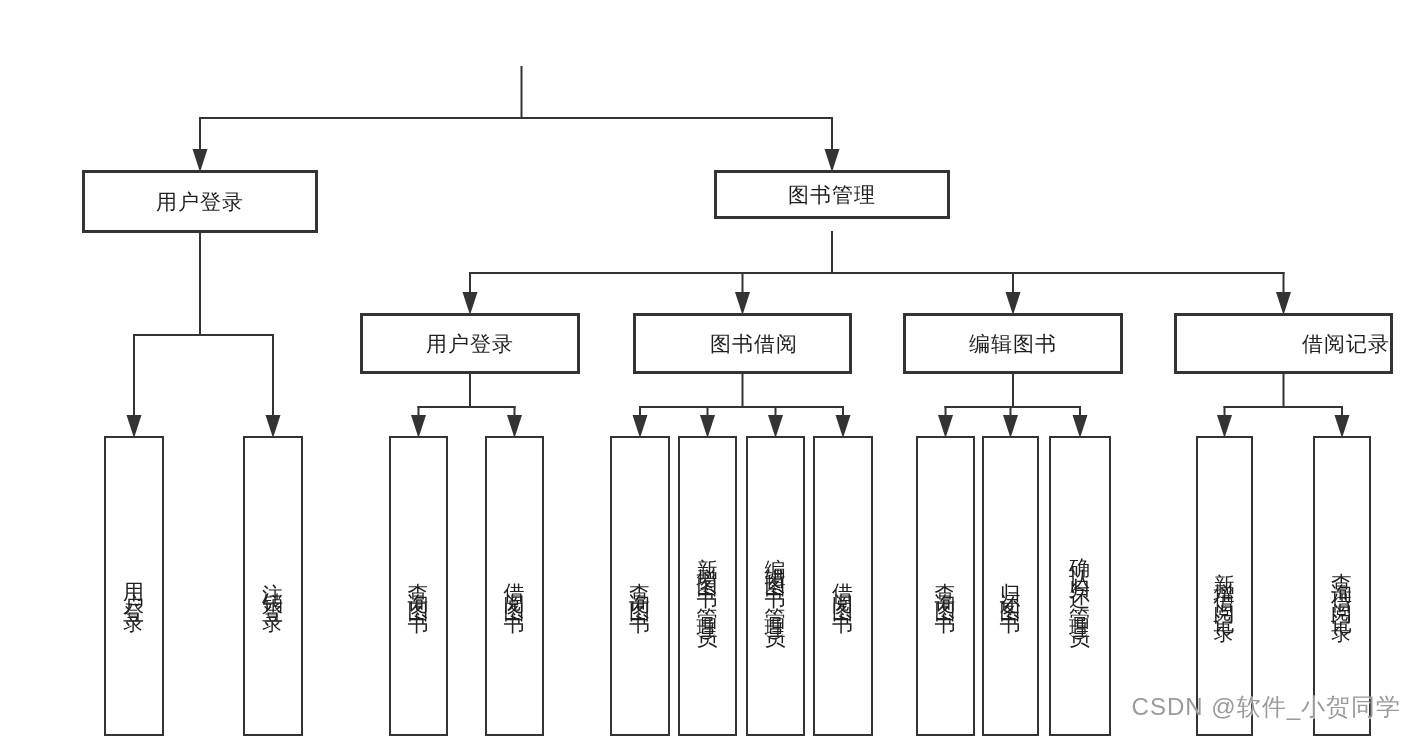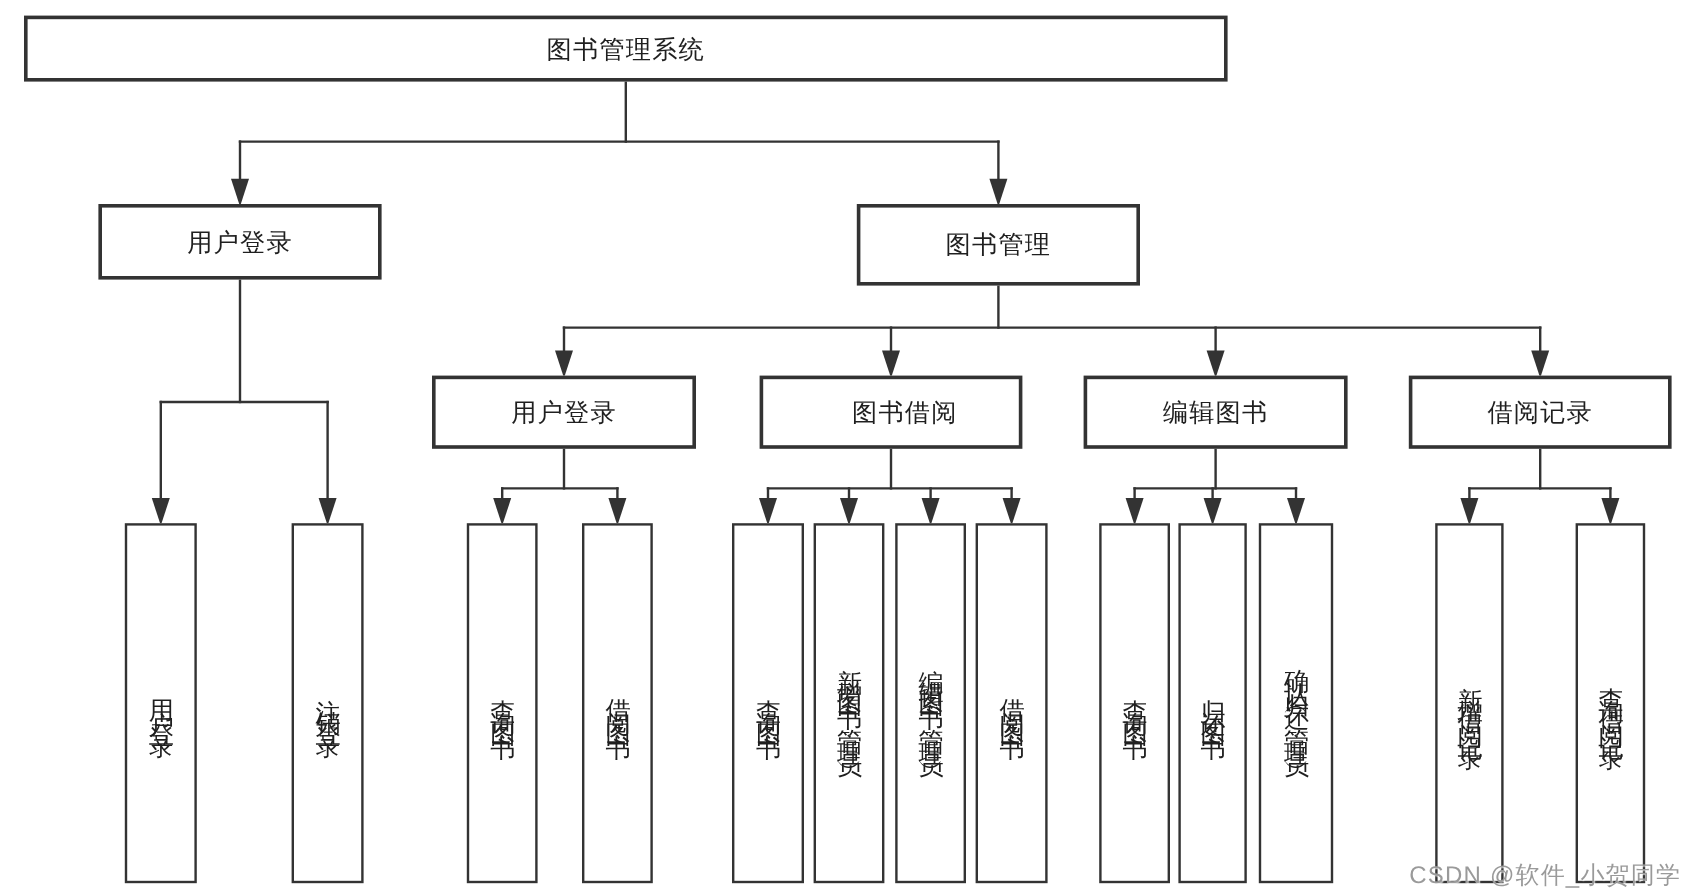--- a/index.html
+++ b/index.html
@@ -28,22 +28,22 @@
   .box.v .label {
     writing-mode: vertical-rl;
     text-orientation: mixed;
     letter-spacing: 10px;
     line-height: 1;
     white-space: nowrap;
   }
   .watermark {
     position: absolute;
     right: 4px;
-    bottom: 4px;
-    font-size: 20px;
+    bottom: 24px;
+    font-size: 24px;
     letter-spacing: 1px;
     color: var(--watermark, #9a9a9a);
     text-shadow: 1px 1px 1px rgba(255,255,255,0.75);
     z-index: 5;
     pointer-events: none;
   }
 </style>
 </head>
 <body>
 
@@ -96,45 +96,42 @@
       <line x1="1080" y1="407" x2="1080" y2="417" stroke="#333333" stroke-width="2" stroke-linecap="square"></line>
       <polygon points="1072.5,415 1087.5,415 1080,438" fill="#333333"></polygon>
       <line x1="1283.5" y1="373" x2="1283.5" y2="407" stroke="#333333" stroke-width="2" stroke-linecap="square"></line>
       <line x1="1224.5" y1="407" x2="1342" y2="407" stroke="#333333" stroke-width="2" stroke-linecap="square"></line>
       <line x1="1224.5" y1="407" x2="1224.5" y2="417" stroke="#333333" stroke-width="2" stroke-linecap="square"></line>
       <polygon points="1217,415 1232,415 1224.5,438" fill="#333333"></polygon>
       <line x1="1342" y1="407" x2="1342" y2="417" stroke="#333333" stroke-width="2" stroke-linecap="square"></line>
       <polygon points="1334.5,415 1349.5,415 1342,438" fill="#333333"></polygon>
     </svg>
   <div id="nodes-layer">
-      <div class="box h" style="left: 20px; top: 13px; width: 1003px; height: 55px;">
-        <span class="label">图书管理系统</span>
-      </div>
       <div class="box h" style="left: 82px; top: 170px; width: 236px; height: 63px;">
         <span class="label">用户登录</span>
       </div>
-      <div class="box h" style="left: 714px; top: 170px; width: 236px; height: 68px;">
+      <div class="box h" style="left: 714px; top: 170px; width: 236px; height: 49px;">
         <span class="label">图书管理</span>
       </div>
       <div class="box v" style="left: 104px; top: 436px; width: 60px; height: 300px;">
         <span class="label">用户登录</span>
       </div>
       <div class="box v" style="left: 243px; top: 436px; width: 60px; height: 300px;">
         <span class="label">注销登录</span>
       </div>
       <div class="box h" style="left: 360px; top: 313px; width: 220px; height: 61px;">
         <span class="label">用户登录</span>
       </div>
       <div class="box h" style="left: 633px; top: 313px; width: 219px; height: 61px; padding-left: 23px;">
         <span class="label">图书借阅</span>
       </div>
       <div class="box h" style="left: 903px; top: 313px; width: 220px; height: 61px;">
         <span class="label">编辑图书</span>
       </div>
-      <div class="box h" style="left: 1174px; top: 313px; width: 219px; height: 61px;">
+      <div class="box h" style="left: 1174px; top: 313px; width: 219px; height: 61px; justify-content: flex-end;">
         <span class="label">借阅记录</span>
       </div>
       <div class="box v" style="left: 389px; top: 436px; width: 59px; height: 300px;">
         <span class="label">查询图书</span>
       </div>
       <div class="box v" style="left: 485px; top: 436px; width: 59px; height: 300px;">
         <span class="label">借阅图书</span>
       </div>
       <div class="box v" style="left: 610px; top: 436px; width: 60px; height: 300px;">
         <span class="label">查询图书</span>

